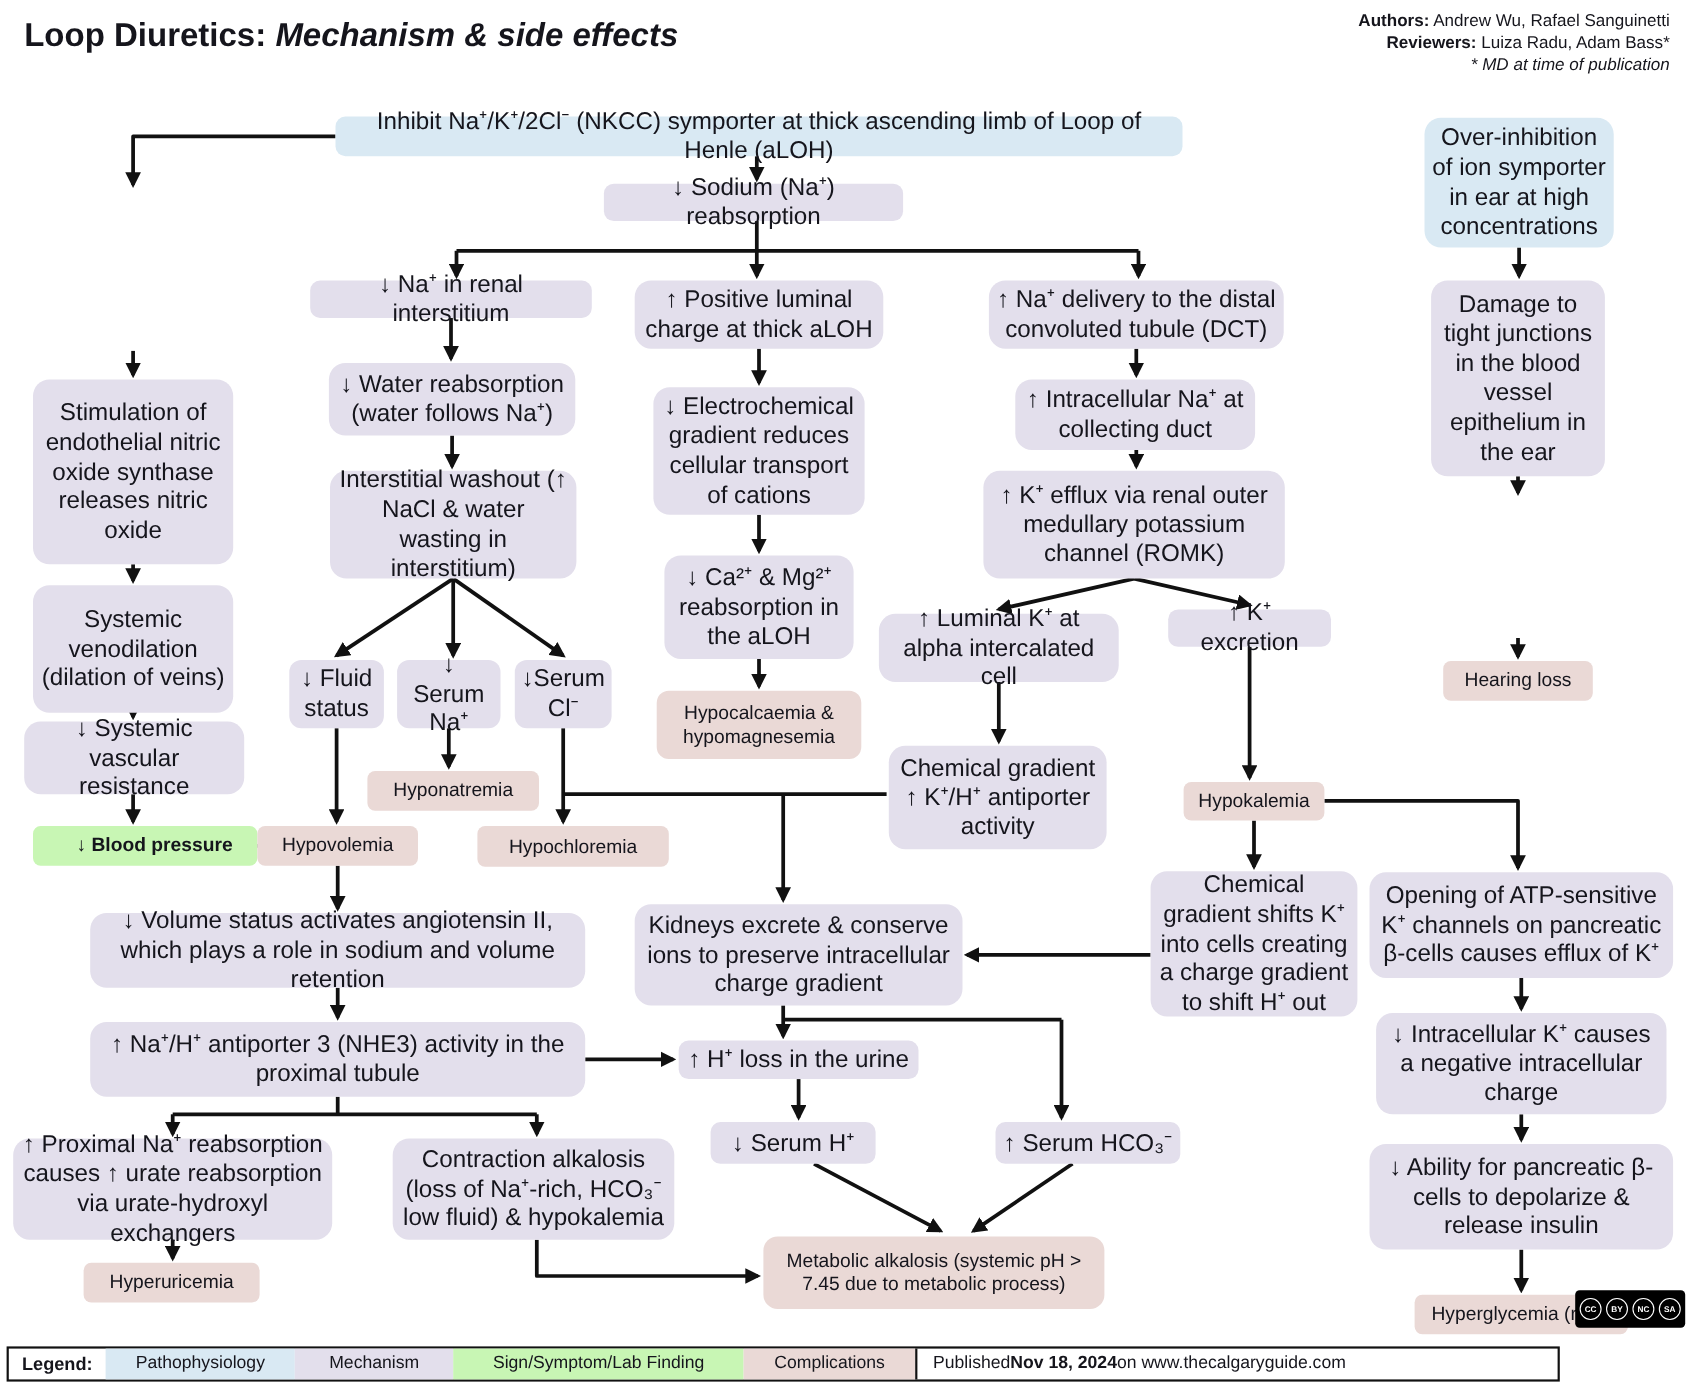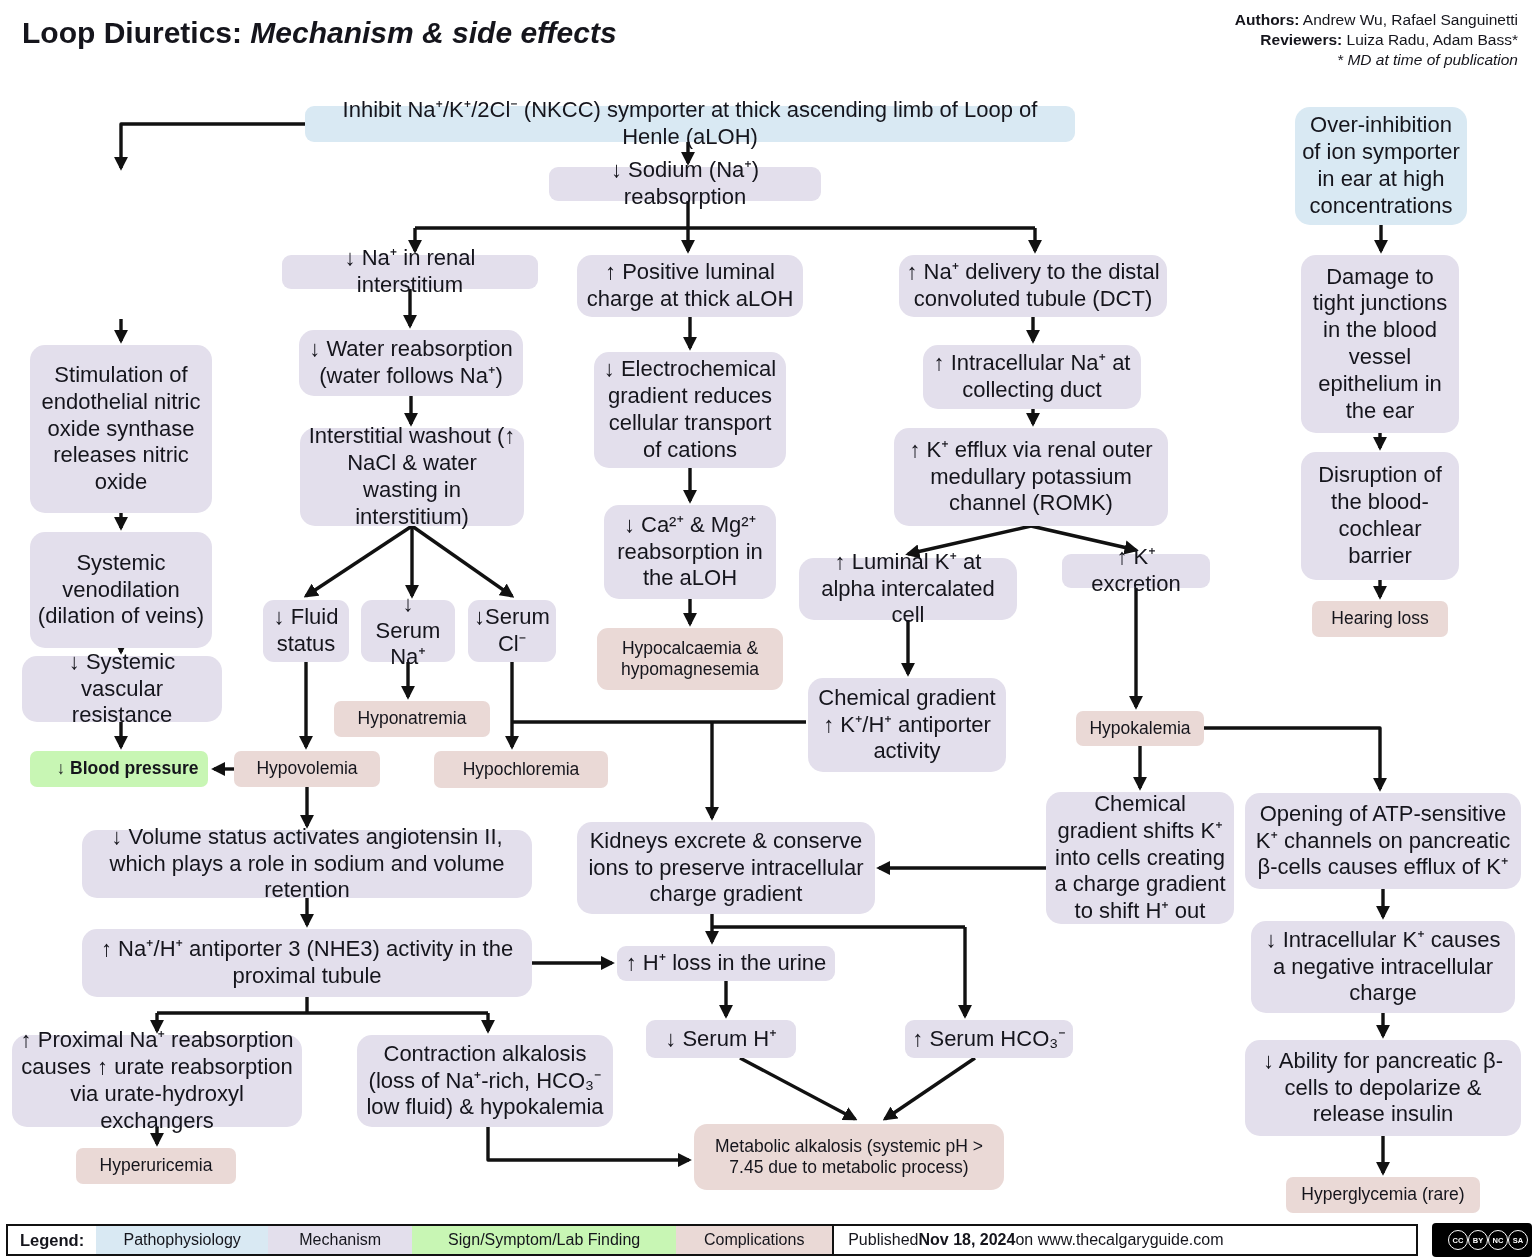--- a/index.html
+++ b/index.html
@@ -17,22 +17,22 @@
   .r7{border-radius:7px;} .r8{border-radius:9px;} .r10{border-radius:11px;} .r12{border-radius:13px;}
   #title{position:absolute;left:22px;top:16px;font-size:30px;font-weight:bold;z-index:2;}
   #title .it{font-style:italic;}
   #credits{position:absolute;right:18px;top:10px;text-align:right;font-size:15.5px;line-height:1.28;z-index:2;}
   #credits .foot{font-style:italic;}
   #legendbar{position:absolute;left:6px;top:1224px;width:1412px;height:32px;z-index:2;
              border:2px solid #111;display:flex;align-items:stretch;background:#fff;box-sizing:border-box;}
   .lg-label{display:flex;align-items:center;padding:0 12px;font-weight:bold;font-size:16.5px;}
   .lg-item{display:flex;align-items:center;justify-content:center;font-size:16px;}
   .lg-pub{flex:1;display:flex;align-items:center;border-left:2px solid #111;padding-left:14px;font-size:16px;}
-  #ccbadge{position:absolute;right:4px;top:1223px;width:100px;height:34px;background:#000;z-index:2;
-           border-radius:4px;display:flex;align-items:center;justify-content:flex-end;padding:0 4px;box-sizing:border-box;margin-left:42px;}
+  #ccbadge{position:absolute;right:4px;top:1173px;width:100px;height:34px;background:#000;z-index:2;
+           border-radius:4px;display:flex;align-items:center;justify-content:space-between;padding:0 4px;box-sizing:border-box;margin-left:42px;}
   .cc-circle{width:18px;height:18px;border:1.6px solid #fff;border-radius:50%;color:#fff;
              font-size:7.5px;font-weight:bold;display:flex;align-items:center;justify-content:center;}
 </style>
 </head>
 <body>
 
 <div id="canvas">
 
 <svg class="edges" width="1536" height="1258" viewBox="0 0 1536 1258">
   <defs>
@@ -106,21 +106,21 @@
   <div><b>Reviewers:</b><span> Luiza Radu, Adam Bass*</span></div>
   <div class="foot">* MD at time of publication</div>
 </div>
 
 <div class="node patho r8" style="left:305px;top:106px;width:770px;height:36px;">Inhibit Na⁺/K⁺/2Cl⁻ (NKCC) symporter at thick ascending limb of Loop of Henle (aLOH)</div>
 <div class="node mech r8" style="left:549px;top:167px;width:272px;height:34px;">↓ Sodium (Na⁺) reabsorption</div>
 
 <div class="node mech" style="left:30px;top:345px;width:182px;height:168px;">Stimulation of endothelial nitric oxide synthase releases nitric oxide</div>
 <div class="node mech" style="left:30px;top:532px;width:182px;height:116px;">Systemic venodilation (dilation of veins)</div>
 <div class="node mech" style="left:22px;top:656px;width:200px;height:66px;">↓ Systemic vascular resistance</div>
-<div class="node sign r7" style="left:30px;top:751px;width:178px;height:36px;padding-left:24px;">↓ Blood pressure</div>
+<div class="node sign r7" style="left:30px;top:751px;width:204px;height:36px;padding-left:24px;">↓ Blood pressure</div>
 
 <div class="node mech r8" style="left:282px;top:255px;width:256px;height:34px;">↓ Na⁺ in renal interstitium</div>
 <div class="node mech" style="left:299px;top:330px;width:224px;height:66px;">↓ Water reabsorption (water follows Na⁺)</div>
 <div class="node mech" style="left:300px;top:428px;width:224px;height:98px;">Interstitial washout (↑ NaCl &amp; water wasting in interstitium)</div>
 <div class="node mech r10" style="left:263px;top:600px;width:86px;height:62px;">↓ Fluid status</div>
 <div class="node mech r10" style="left:361px;top:600px;width:94px;height:62px;">↓ Serum Na⁺</div>
 <div class="node mech r10" style="left:468px;top:600px;width:88px;height:62px;">↓Serum Cl⁻</div>
 <div class="node comp r7" style="left:334px;top:701px;width:156px;height:36px;">Hyponatremia</div>
 <div class="node comp r7" style="left:234px;top:751px;width:146px;height:36px;">Hypovolemia</div>
 <div class="node comp r7" style="left:434px;top:751px;width:174px;height:37px;">Hypochloremia</div>
@@ -144,21 +144,20 @@
 <div class="node comp r7" style="left:1076px;top:711px;width:128px;height:35px;">Hypokalemia</div>
 <div class="node mech" style="left:1046px;top:792px;width:188px;height:132px;">Chemical gradient shifts K⁺ into cells creating a charge gradient to shift H⁺ out</div>
 <div class="node mech" style="left:577px;top:822px;width:298px;height:92px;">Kidneys excrete &amp; conserve ions to preserve intracellular charge gradient</div>
 <div class="node mech r8" style="left:617px;top:946px;width:218px;height:35px;">↑ H⁺ loss in the urine</div>
 <div class="node mech r8" style="left:646px;top:1020px;width:150px;height:38px;">↓ Serum H⁺</div>
 <div class="node mech r8" style="left:905px;top:1020px;width:168px;height:38px;">↑ Serum HCO₃⁻</div>
 <div class="node comp r12" style="left:694px;top:1124px;width:310px;height:66px;">Metabolic alkalosis (systemic pH &gt; 7.45 due to metabolic process)</div>
 
 <div class="node patho" style="left:1295px;top:107px;width:172px;height:118px;">Over-inhibition of ion symporter in ear at high concentrations</div>
 <div class="node mech" style="left:1301px;top:255px;width:158px;height:178px;">Damage to tight junctions in the blood vessel epithelium in the ear</div>
-<div class="node mech" style="left:1301px;top:452px;width:158px;height:128px;">Disruption of the blood-cochlear barrier</div>
 <div class="node comp r7" style="left:1312px;top:601px;width:136px;height:36px;">Hearing loss</div>
 
 <div class="node mech" style="left:1245px;top:793px;width:276px;height:96px;">Opening of ATP-sensitive K⁺ channels on pancreatic β-cells causes efflux of K⁺</div>
 <div class="node mech" style="left:1251px;top:921px;width:264px;height:92px;">↓ Intracellular K⁺ causes a negative intracellular charge</div>
 <div class="node mech" style="left:1245px;top:1040px;width:276px;height:96px;">↓ Ability for pancreatic β-cells to depolarize &amp; release insulin</div>
 <div class="node comp r7" style="left:1286px;top:1177px;width:194px;height:36px;">Hyperglycemia (rare)</div>
 
 <div id="legendbar">
   <div class="lg-label">Legend:</div>
   <div class="lg-item" style="width:172px;background:#d9e9f3;">Pathophysiology</div>

